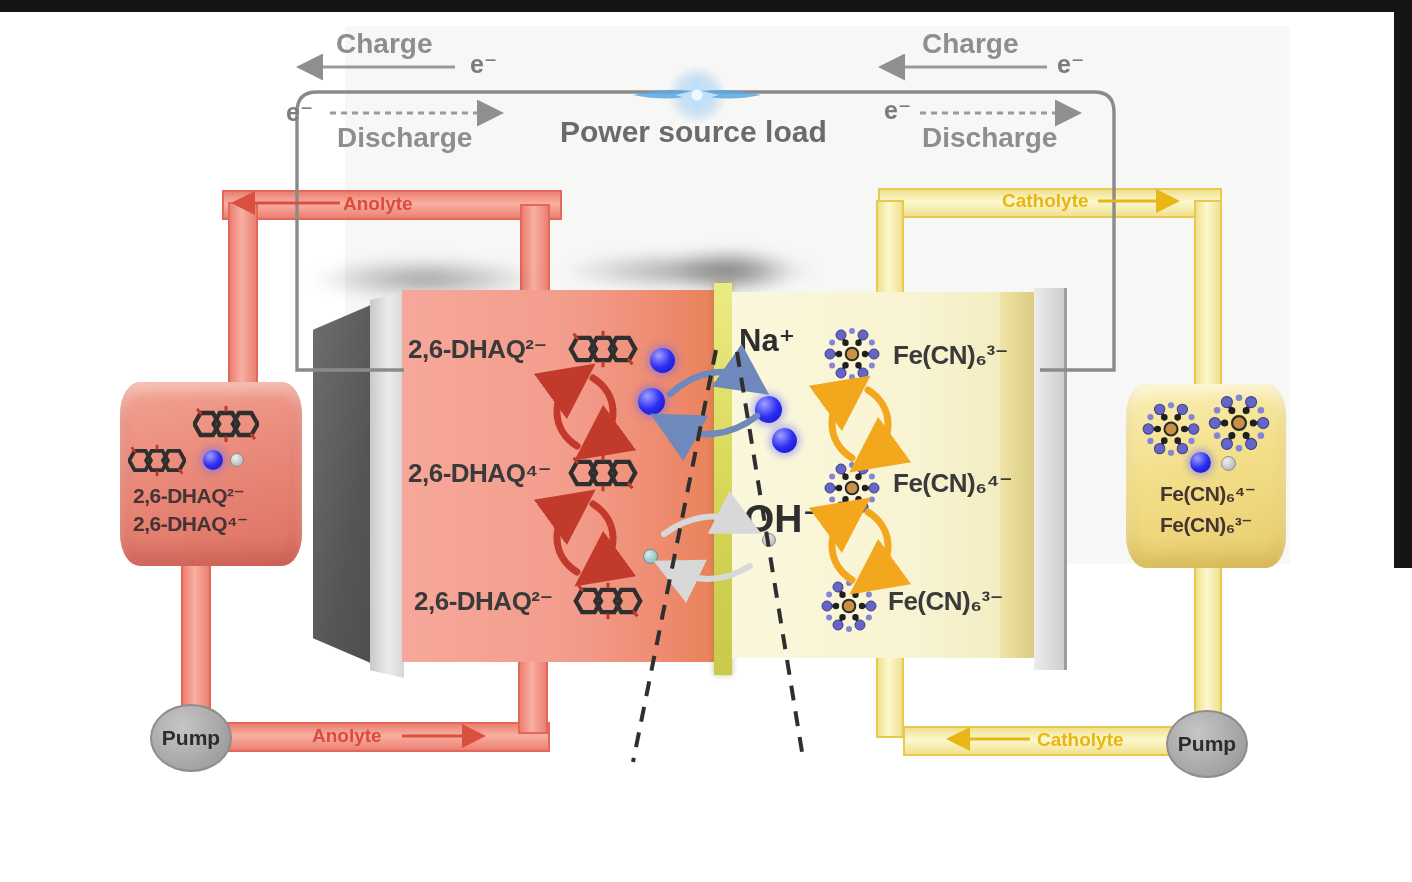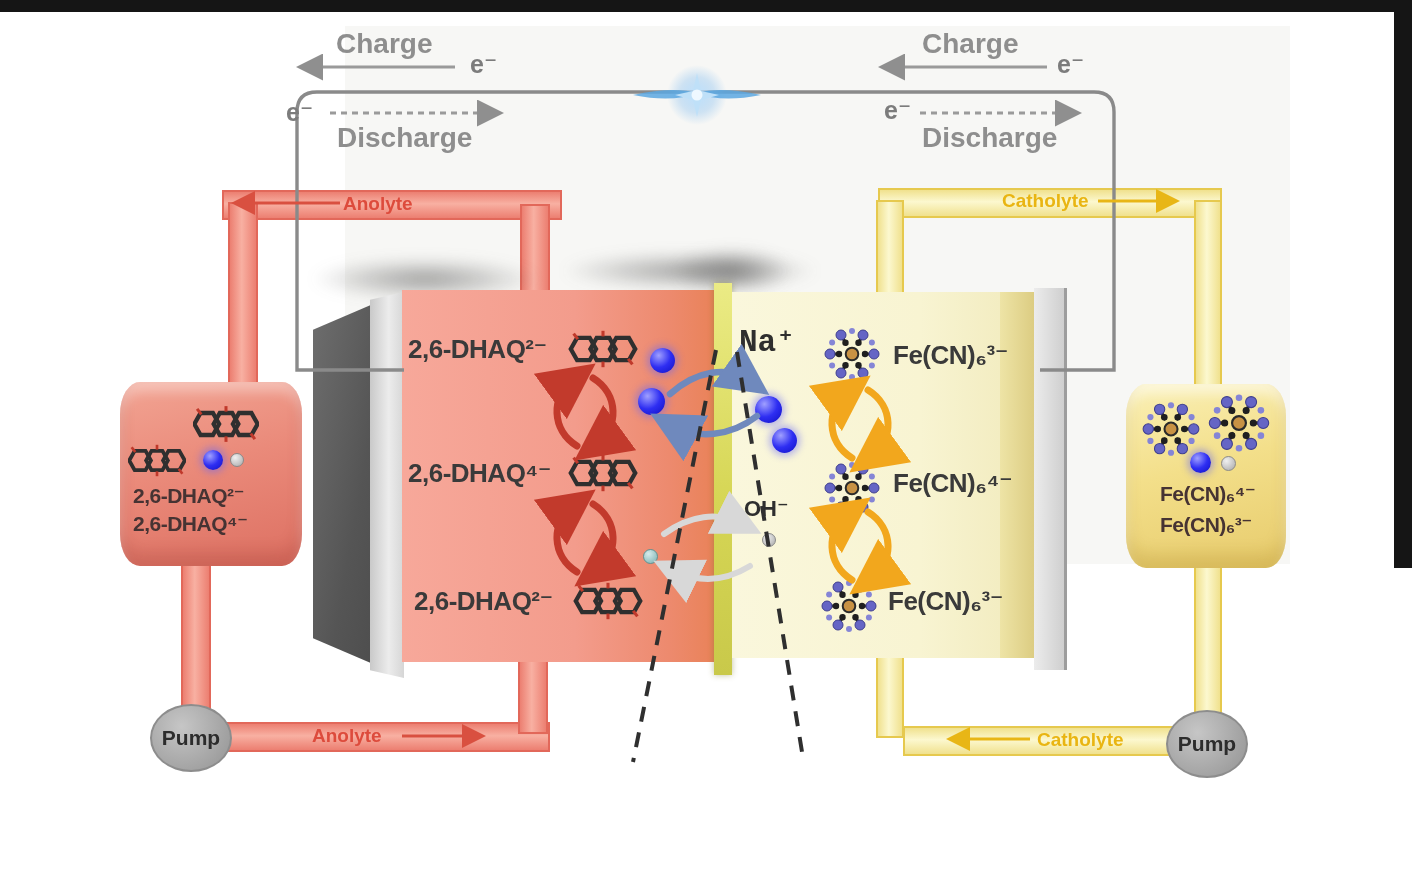--- a/index.html
+++ b/index.html
@@ -185,22 +185,22 @@
   <div class="txt species" style="left:893px;top:340px;">Fe(CN)₆³⁻</div>
   <svg class="abs" style="left:822px;top:458px" width="60" height="60">
       <use href="#fecn"></use>
     </svg>
   <div class="txt species" style="left:893px;top:468px;">Fe(CN)₆⁴⁻</div>
   <svg class="abs" style="left:819px;top:576px" width="60" height="60">
       <use href="#fecn"></use>
     </svg>
   <div class="txt species" style="left:888px;top:586px;">Fe(CN)₆³⁻</div>
 
-  <div class="txt" style="left:739px;top:322px;font-size:31px;color:#2e2e2e;font-family:Liberation Mono, monospace;">Na⁺</div>
-  <div class="txt" style="left:744px;top:496px;font-size:22px;color:#2e2e2e;">OH⁻</div>
+  <div class="txt" style="left:739px;top:322px;font-size:31px;color:#2e2e2e;">Na⁺</div>
+  <div class="txt" style="left:744px;top:496px;font-size:39px;color:#2e2e2e;">OH⁻</div>
   <div class="ball-blue" style="left:650px;top:348px;width:25px;height:25px;"></div>
   <div class="ball-blue" style="left:638px;top:388px;width:27px;height:27px;"></div>
   <div class="ball-blue" style="left:755px;top:396px;width:27px;height:27px;"></div>
   <div class="ball-blue" style="left:772px;top:428px;width:25px;height:25px;"></div>
   <div class="ball-teal" style="left:643px;top:549px;width:13px;height:13px;"></div>
   <div class="ball-gray" style="left:762px;top:533px;width:12px;height:12px;"></div>
 
   <svg class="abs" width="1412" height="882" style="left:0;top:0;">
     <defs>
       <marker id="mGray" markerWidth="9" markerHeight="9" refX="5" refY="4.5" orient="auto">
@@ -283,20 +283,21 @@
   <div class="txt gray-lbl" style="left:336px;top:28px;">Charge</div>
   <div class="txt e-lbl" style="left:470px;top:50px;">e⁻</div>
   <div class="txt e-lbl" style="left:286px;top:98px;">e⁻</div>
   <div class="txt gray-lbl" style="left:337px;top:122px;">Discharge</div>
 
   <div class="txt gray-lbl" style="left:922px;top:28px;">Charge</div>
   <div class="txt e-lbl" style="left:1057px;top:50px;">e⁻</div>
   <div class="txt e-lbl" style="left:884px;top:96px;">e⁻</div>
   <div class="txt gray-lbl" style="left:922px;top:122px;">Discharge</div>
 
+  <div class="txt" style="left:560px;top:115px;font-size:30px;color:#6b6b6b;">Power source load</div>
 
   <div class="txt" style="left:343px;top:193px;font-size:19px;color:#dd4b3c;">Anolyte</div>
   <div class="txt" style="left:312px;top:725px;font-size:19px;color:#dd4b3c;">Anolyte</div>
   <div class="txt" style="left:1002px;top:190px;font-size:19px;color:#e9b512;">Catholyte</div>
   <div class="txt" style="left:1037px;top:729px;font-size:19px;color:#e9b512;">Catholyte</div>
 
 
   <div class="abs" style="left:0;top:0;width:1412px;height:12px;background:#151515;"></div>
   <div class="abs" style="left:1394px;top:0;width:18px;height:568px;background:#151515;"></div>
 

